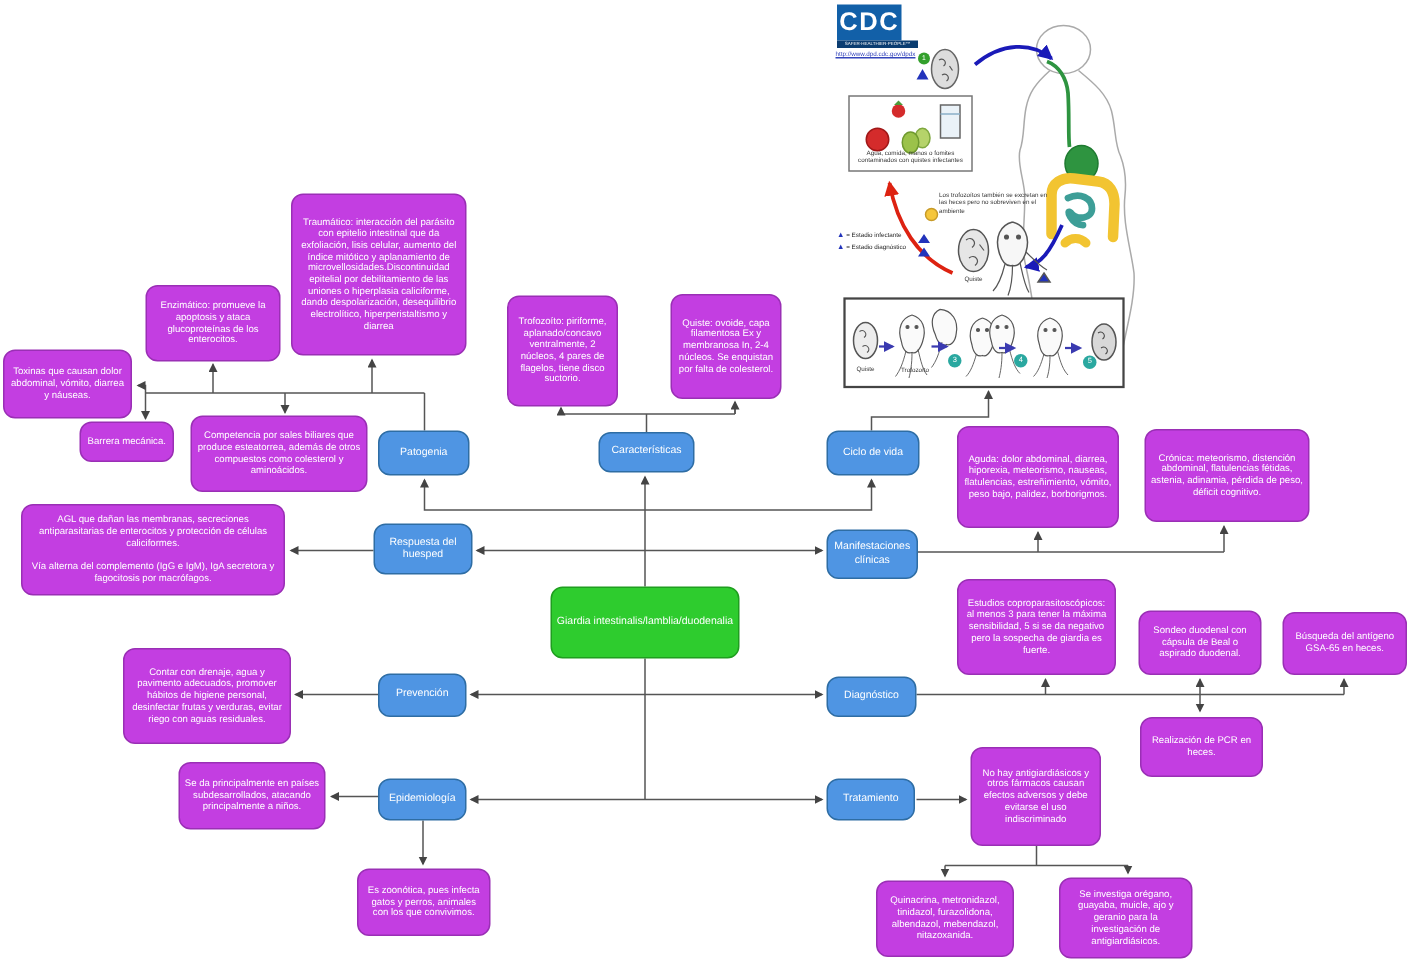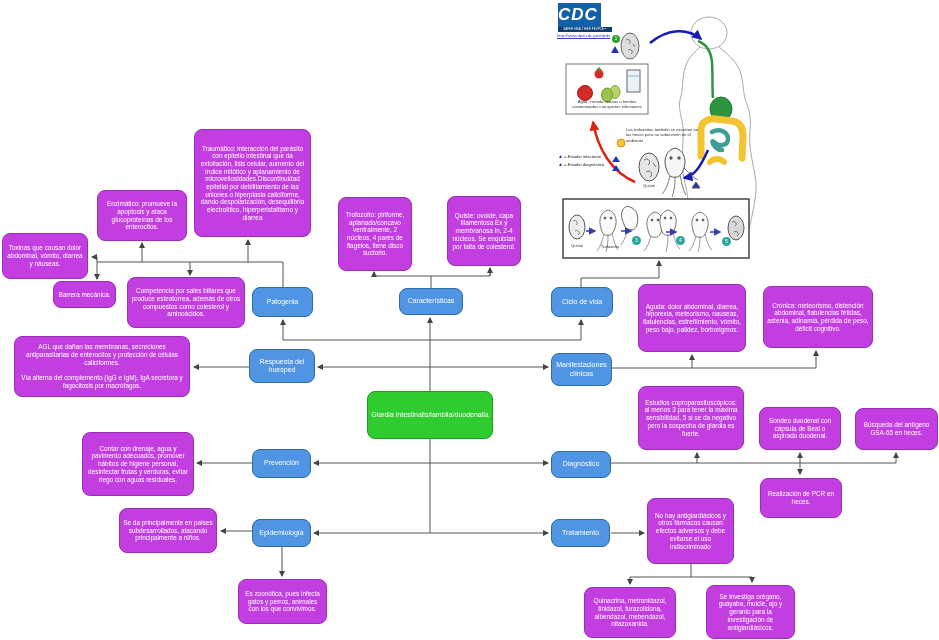--- a/index.html
+++ b/index.html
@@ -13,22 +13,22 @@
   .b{background:#4F95E3;border:1.3px solid #2E6DA4;font-size:7px;}
   .g{background:#2ECC2E;border:1.3px solid #1F9E1F;font-size:7px;}
   .tiny{position:absolute;color:#333;font-size:4.2px;line-height:1.25;text-align:center;z-index:3;}
   .tealnum{position:absolute;width:9px;height:9px;border-radius:50%;background:#2AA8A0;
            color:#fff;font-size:5px;line-height:9px;text-align:center;z-index:4;}
   .greennum{position:absolute;width:8px;height:8px;border-radius:50%;background:#33A02C;
             color:#fff;font-size:4.5px;line-height:8px;text-align:center;z-index:4;}
   .tri{color:#2233BB;font-size:5px;line-height:1;display:inline-block;}
   .legend-row{position:absolute;font-size:4.2px;color:#222;z-index:3;white-space:nowrap;}
   #cdc-logo{position:absolute;left:558px;top:3px;width:43px;height:24px;background:#1260A8;
-            color:#fff;font-weight:bold;font-size:17px;line-height:24px;
-            letter-spacing:1px;z-index:3;font-style:italic;}
+            color:#fff;font-weight:bold;font-size:17px;text-align:center;line-height:24px;
+            letter-spacing:1px;z-index:3;}
   #cdc-tagline{position:absolute;left:558px;top:27px;width:54px;height:5px;background:#0B3D71;
                color:#fff;font-size:3px;line-height:5px;text-align:center;z-index:3;white-space:nowrap;overflow:hidden;}
   #cdc-url{position:absolute;left:557px;top:33px;font-size:4.2px;color:#3344BB;
            text-decoration:underline;z-index:3;white-space:nowrap;}
 </style>
 </head>
 <body>
 
 <div id="canvas">
 

